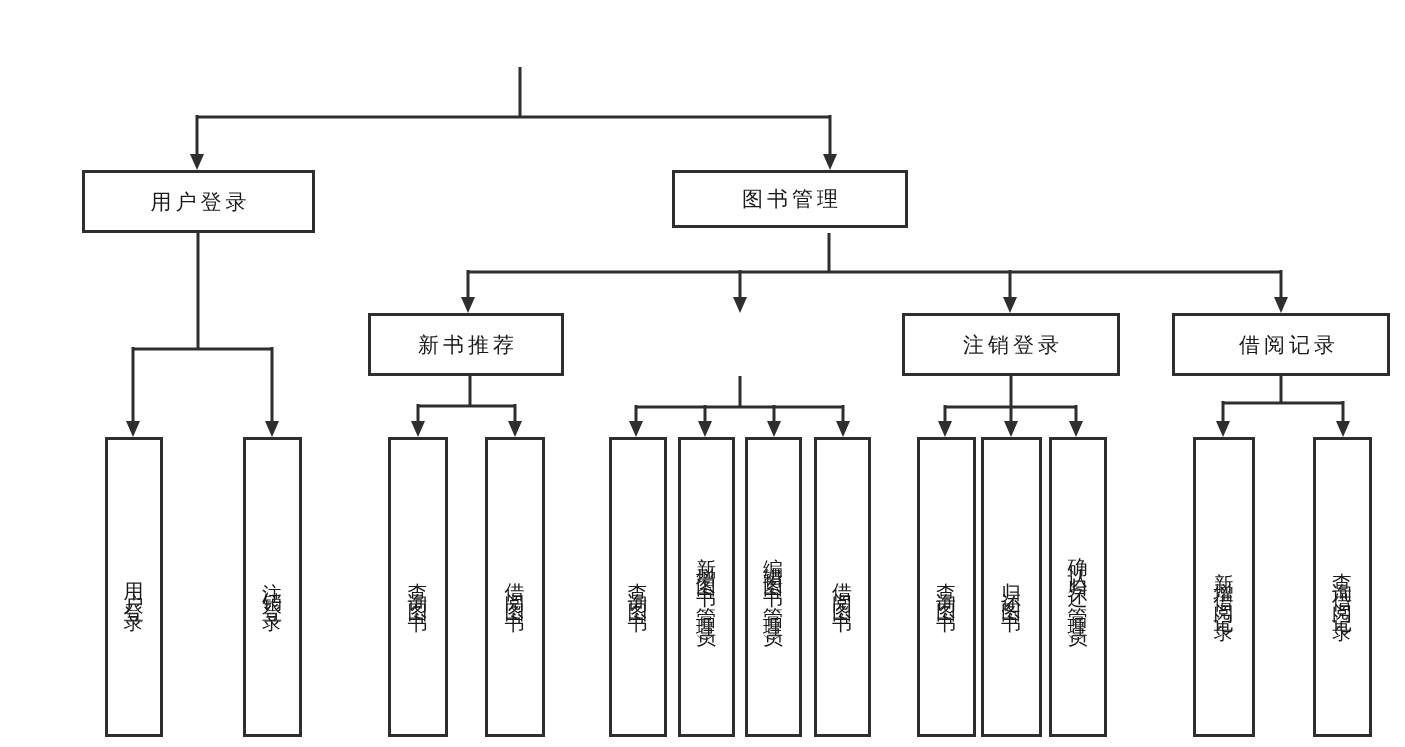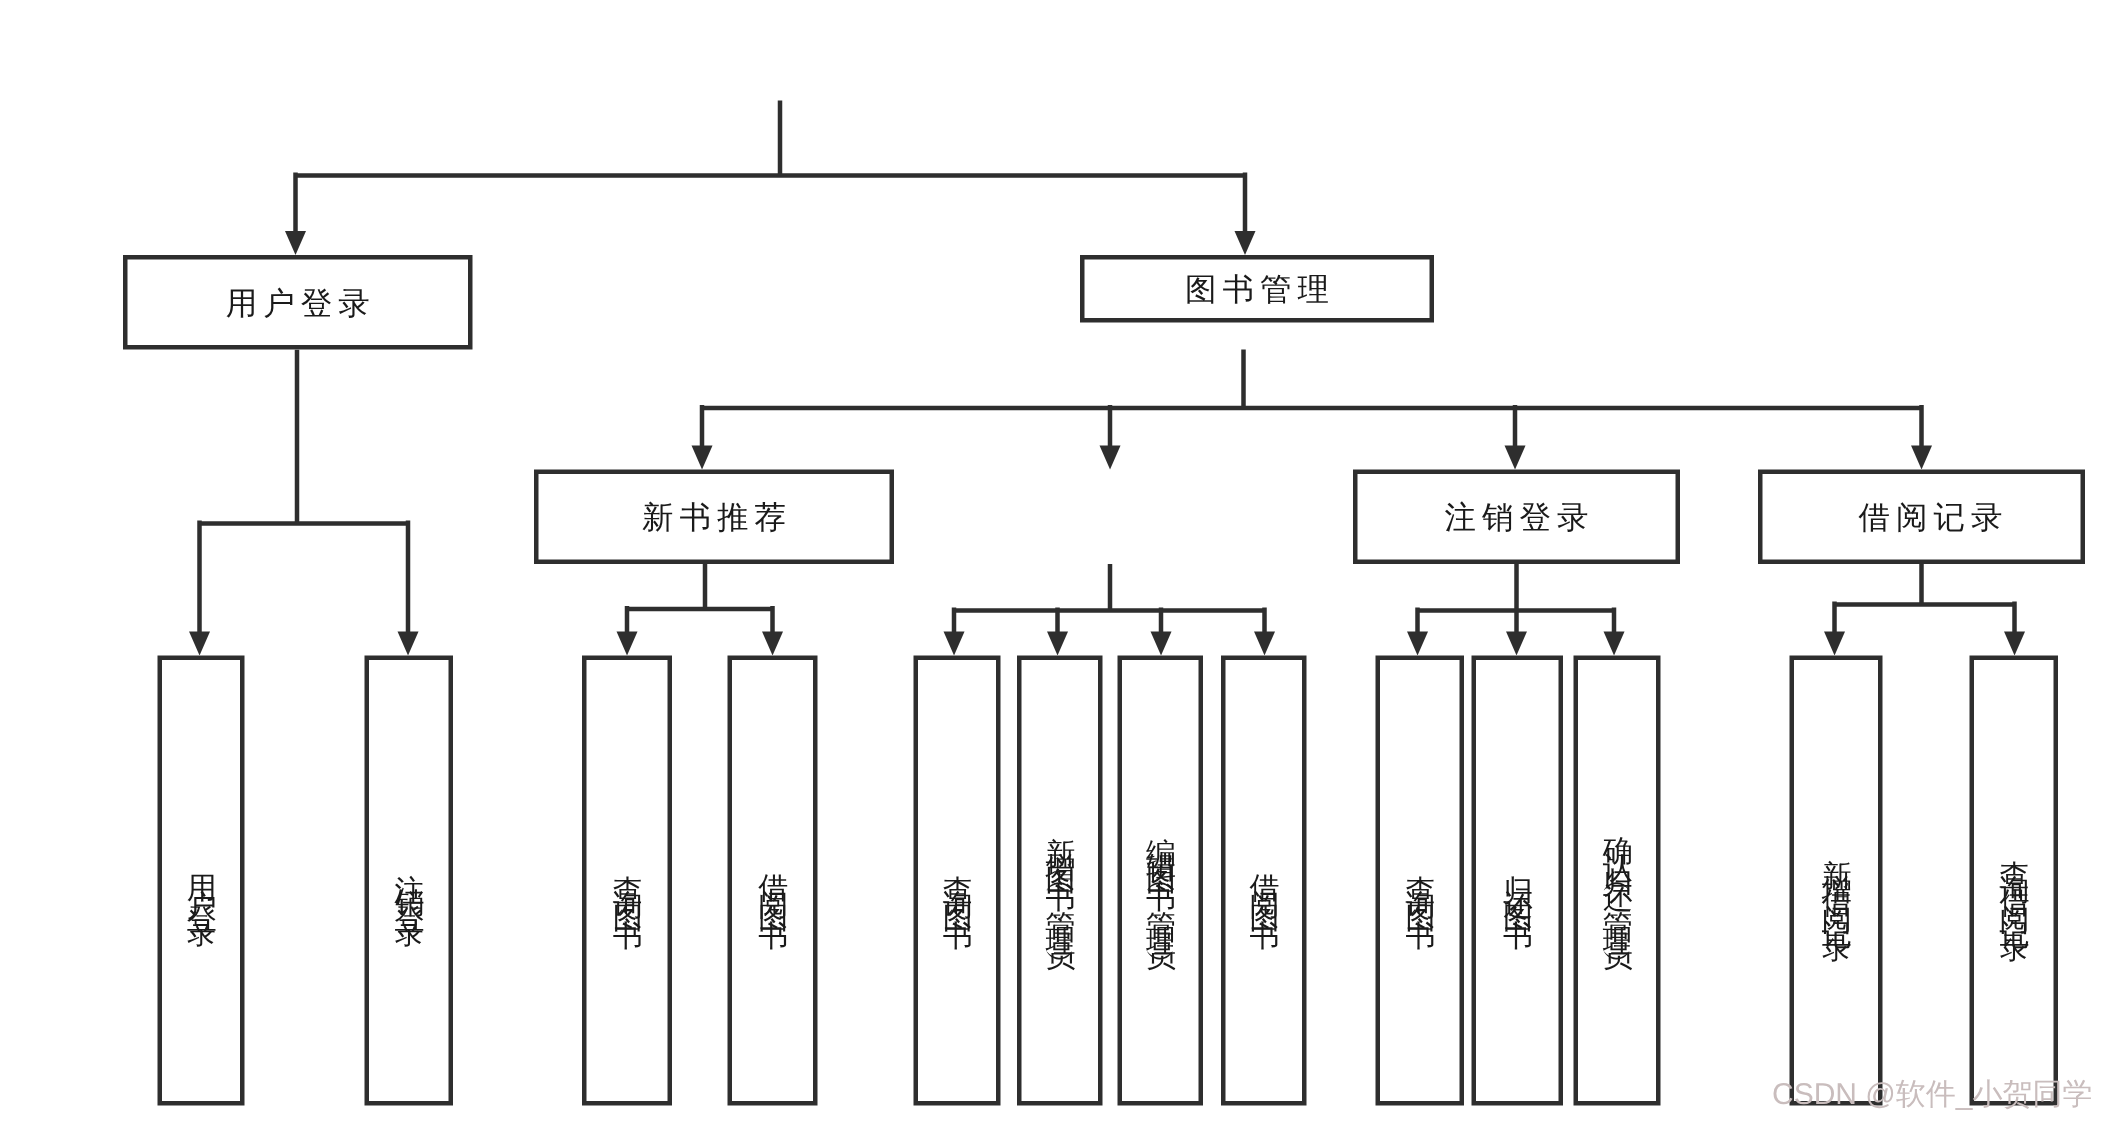--- a/index.html
+++ b/index.html
@@ -97,25 +97,25 @@
       <polygon points="1069,421 1083,421 1076,437"></polygon>
       <polygon points="1216,421 1230,421 1223,437"></polygon>
       <polygon points="1336,421 1350,421 1343,437"></polygon>
     </g>
   </svg>
 
 
   <div class="node h-node" style="left:82px; top:170px; width:233px; height:63px;">
     <span>用户登录</span>
   </div>
-  <div class="node h-node" style="left:720px; top:170px; width:236px; height:45px;">
+  <div class="node h-node" style="left:672px; top:170px; width:236px; height:58px;">
     <span>图书管理</span>
   </div>
 
-  <div class="node h-node" style="left:356px; top:313px; width:240px; height:63px;">
+  <div class="node h-node" style="left:368px; top:313px; width:196px; height:63px;">
     <span>新书推荐</span>
   </div>
   <div class="node h-node" style="left:902px; top:313px; width:218px; height:63px;">
     <span>注销登录</span>
   </div>
   <div class="node h-node" style="left:1172px; top:313px; width:218px; height:63px;padding-left:12px;">
     <span>借阅记录</span>
   </div>
 
   <div class="node leaf" style="left:105px; top:437px; width:58px; height:300px;">
@@ -155,15 +155,14 @@
     <span>确认归还（管理员）</span>
   </div>
 
   <div class="node leaf" style="left:1193px; top:437px; width:62px; height:300px;">
     <span>新增借阅记录</span>
   </div>
   <div class="node leaf" style="left:1313px; top:437px; width:59px; height:300px;">
     <span>查询借阅记录</span>
   </div>
 
-  <div class="watermark">CSDN @软件_小贺同学</div>
 
 </div>
 
 </body></html>

